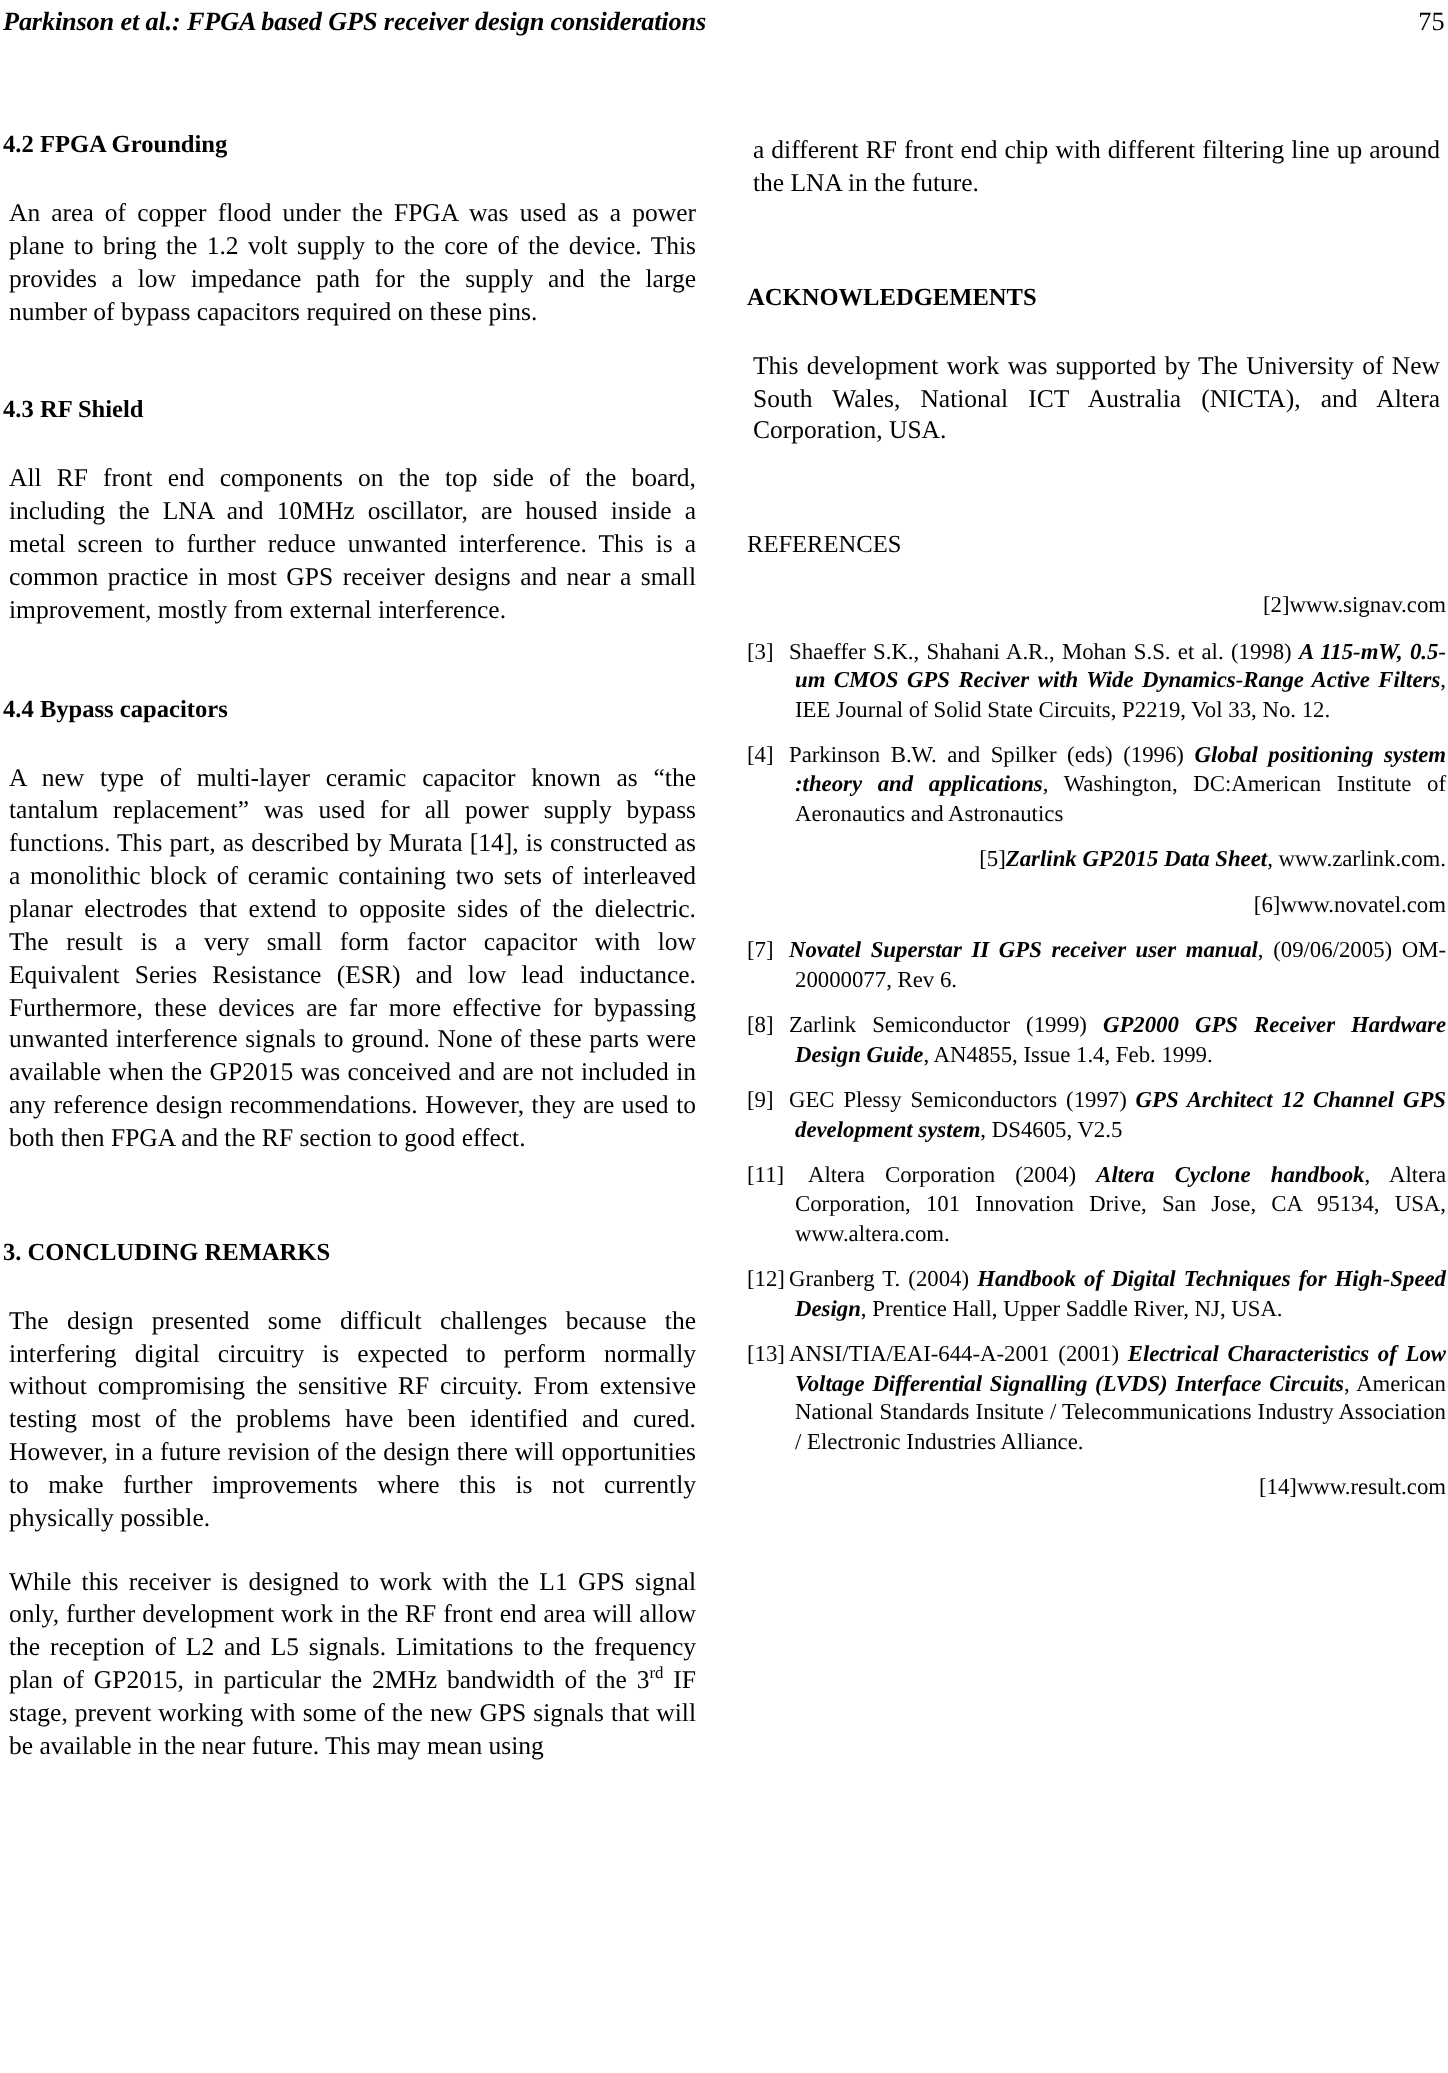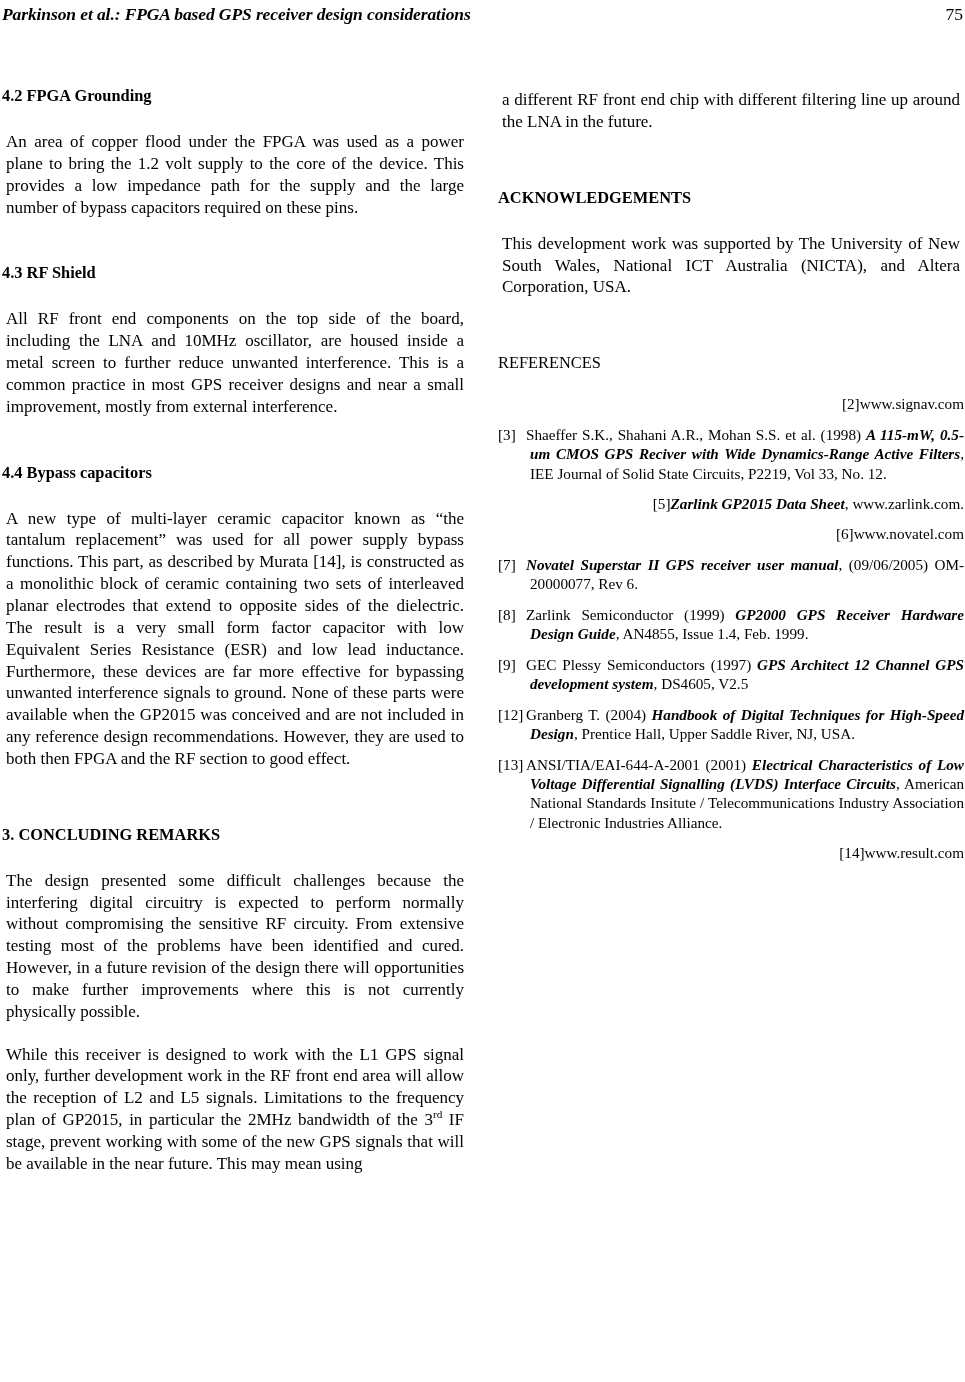--- a/index.html
+++ b/index.html
@@ -172,32 +172,34 @@
       <div class="gap-xl"></div>
       <h2 class="refhead">REFERENCES</h2>
       <div class="gap-after-head"></div>
 
       <ul class="reflist">
 
         <li class="ref tight"><span class="num">[2]</span><span>www.signav.com</span><i class="t"></i><span></span></li>
 
         <li class="ref"><span class="num">[3]</span><span>Shaeffer S.K., Shahani A.R., Mohan S.S. et al. (1998) </span><i class="t">A 115-mW, 0.5-um CMOS GPS Reciver with Wide Dynamics-Range Active Filters</i><span>, IEE Journal of Solid State Circuits, P2219, Vol 33, No. 12.</span></li>
 
+        <li class="ref"><span class="num">[4]</span><span>Parkinson B.W. and Spilker (eds) (1996) </span><i class="t">Global positioning system :theory and applications</i><span>, Washington, DC:American Institute of Aeronautics and Astronautics</span></li>
 
         <li class="ref tight"><span class="num">[5]</span><span></span><i class="t">Zarlink GP2015 Data Sheet</i><span>, www.zarlink.com.</span></li>
 
         <li class="ref tight"><span class="num">[6]</span><span>www.novatel.com</span><i class="t"></i><span></span></li>
 
         <li class="ref"><span class="num">[7]</span><span></span><i class="t">Novatel Superstar II GPS receiver user manual</i><span>, (09/06/2005) OM-20000077, Rev 6.</span></li>
 
         <li class="ref"><span class="num">[8]</span><span>Zarlink Semiconductor (1999) </span><i class="t">GP2000 GPS Receiver Hardware Design Guide</i><span>, AN4855, Issue 1.4, Feb. 1999.</span></li>
 
         <li class="ref"><span class="num">[9]</span><span>GEC Plessy Semiconductors (1997) </span><i class="t">GPS Architect 12 Channel GPS development system</i><span>, DS4605, V2.5</span></li>
 
 
+        <li class="ref"><span class="num">[11]</span><span> Altera Corporation (2004) </span><i class="t">Altera Cyclone handbook</i><span>, Altera Corporation, 101 Innovation Drive, San Jose, CA 95134, USA, www.altera.com.</span></li>
 
         <li class="ref"><span class="num">[12]</span><span>Granberg T. (2004) </span><i class="t">Handbook of Digital Techniques for High-Speed Design</i><span>, Prentice Hall, Upper Saddle River, NJ, USA.</span></li>
 
         <li class="ref"><span class="num">[13]</span><span>ANSI/TIA/EAI-644-A-2001 (2001) </span><i class="t">Electrical Characteristics of Low Voltage Differential Signalling (LVDS) Interface Circuits</i><span>, American National Standards Insitute / Telecommunications Industry Association / Electronic Industries Alliance.</span></li>
 
         <li class="ref tight"><span class="num">[14]</span><span>www.result.com</span><i class="t"></i><span></span></li>
       </ul>
 
     </div>
   </div>

